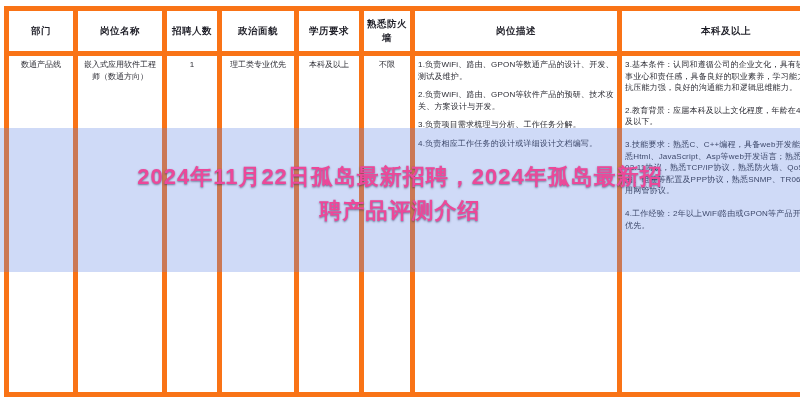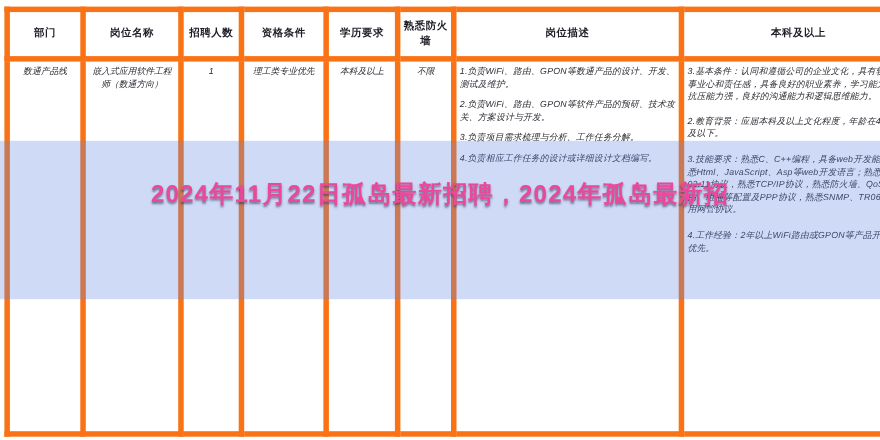--- a/index.html
+++ b/index.html
@@ -67,21 +67,21 @@
 
   td.cell-center {
     text-align: center;
     vertical-align: middle;
   }
   td.cell-body {
     text-align: left;
     vertical-align: top;
     letter-spacing: 0.2px;
   }
-  .row-main td { height: 330px; font-style: italic; }
+  .row-main td { height: 330px; }
   .para { margin: 0 0 7px 0; }
   .para:last-child { margin-bottom: 0; }
   .qual .para { margin-bottom: 11px; }
 
   
   .tint {
     position: absolute;
     left: 0;
     top: 128px;
     width: 800px;
@@ -113,21 +113,21 @@
 
 <div id="page">
 
   <div class="doc">
     <table class="job-table">
       <thead>
         <tr>
           <th class="c0">部门</th>
           <th class="c1">岗位名称</th>
           <th class="c2">招聘人数</th>
-          <th class="c3">资格条件</th>
+          <th class="c3">政治面貌</th>
           <th class="c4">学历要求</th>
           <th class="c5">熟悉防火墙</th>
           <th class="c6">岗位描述</th>
           <th class="c7">本科及以上</th>
           <th class="c8">备注</th>
         </tr>
       </thead>
       <tbody>
         <tr class="row-main">
           <td class="c0 cell-center">数通产品线</td>
@@ -151,15 +151,16 @@
           <td class="c8 cell-center"></td>
         </tr>
       </tbody>
     </table>
   </div>
 
   <div class="tint"></div>
 
   <div class="headline">
     <span class="ln">2024年11月22日孤岛最新招聘，2024年孤岛最新招</span>
+    <span class="ln">聘产品评测介绍</span>
   </div>
 
 </div>
 
 </body></html>

